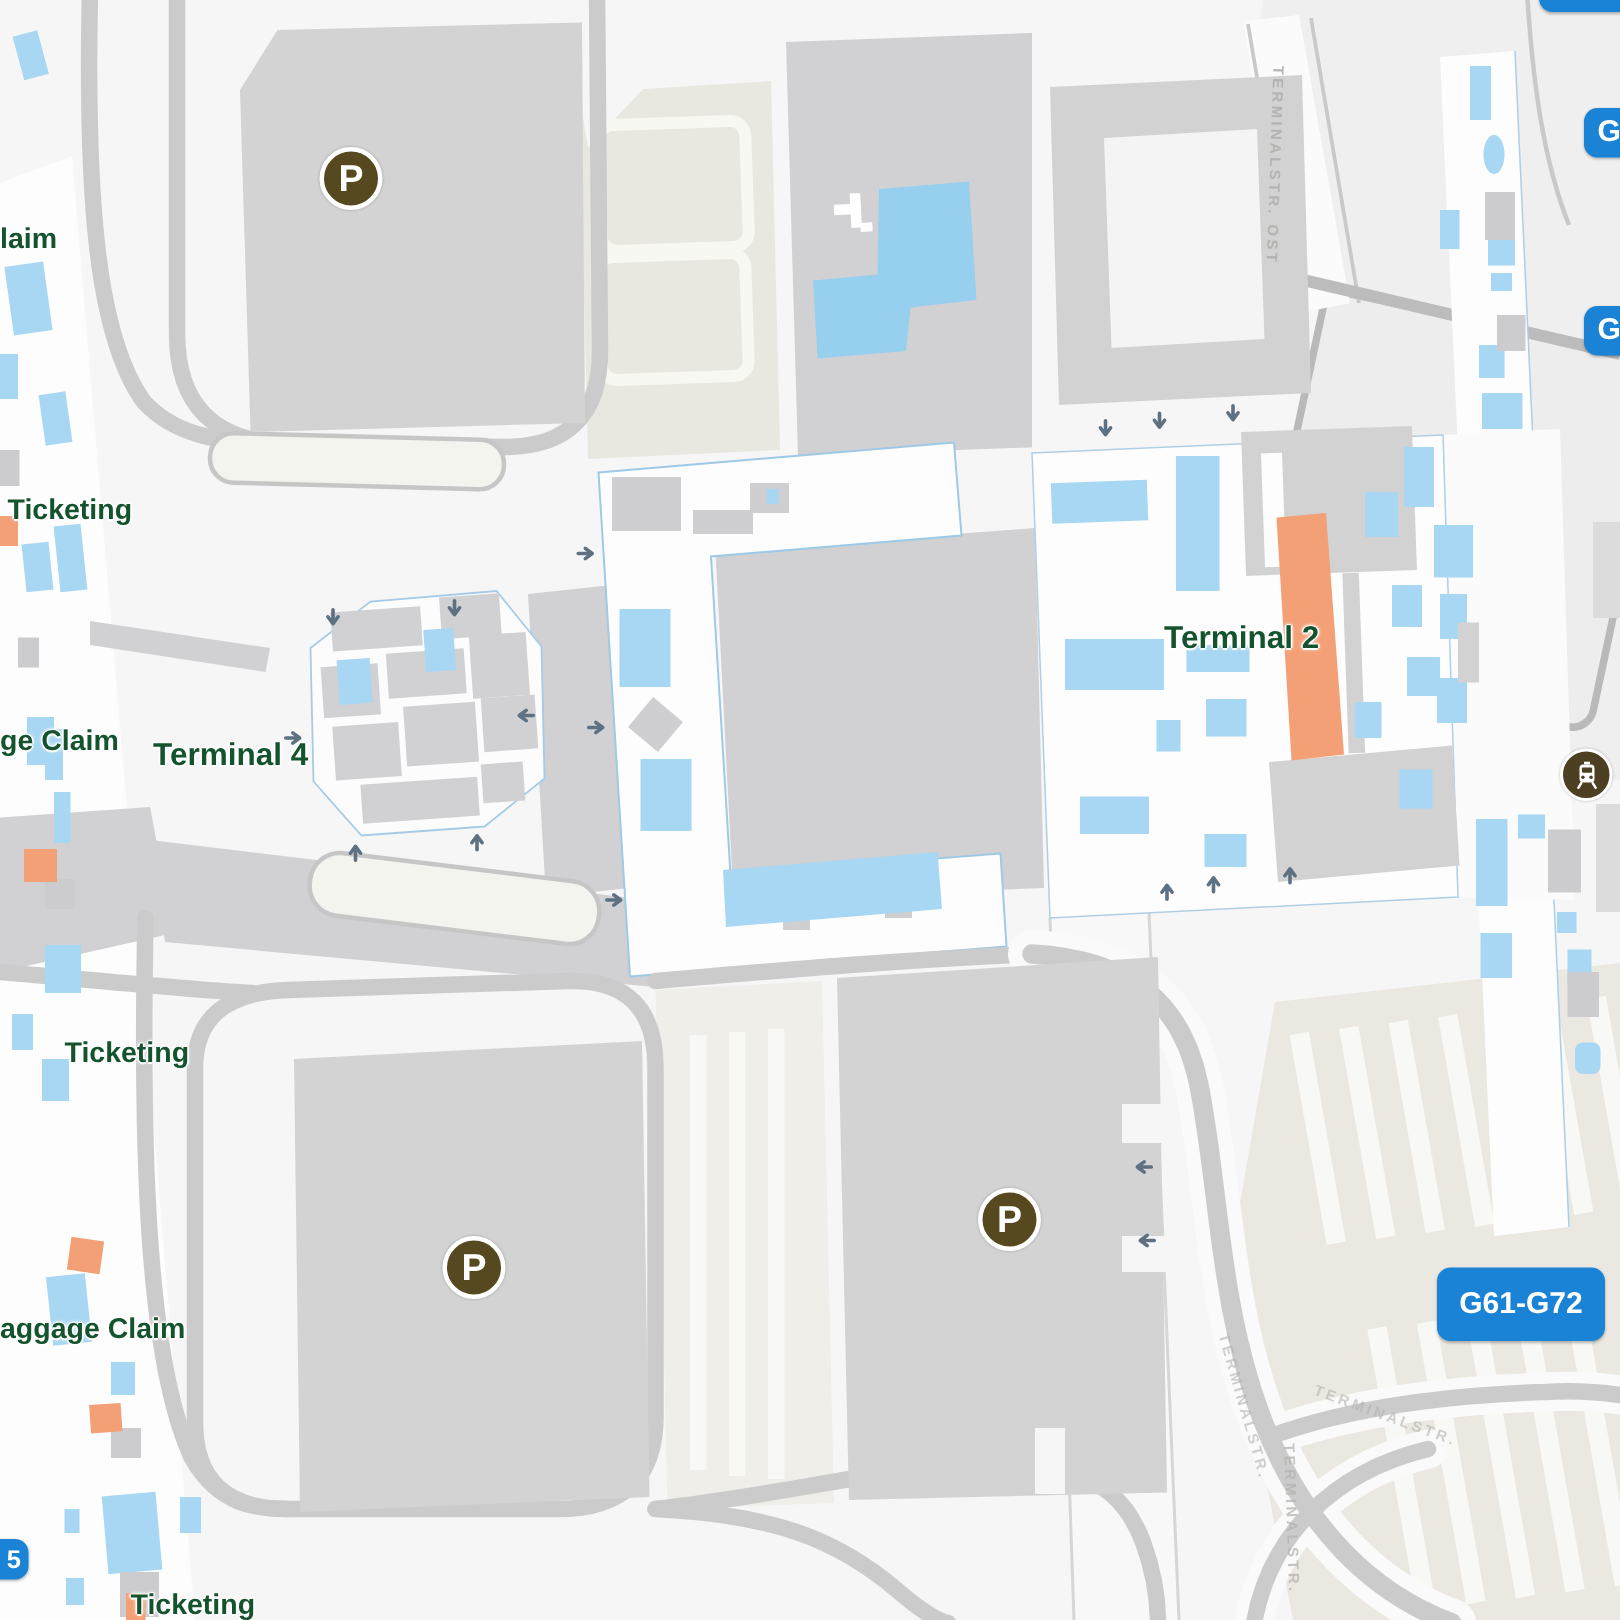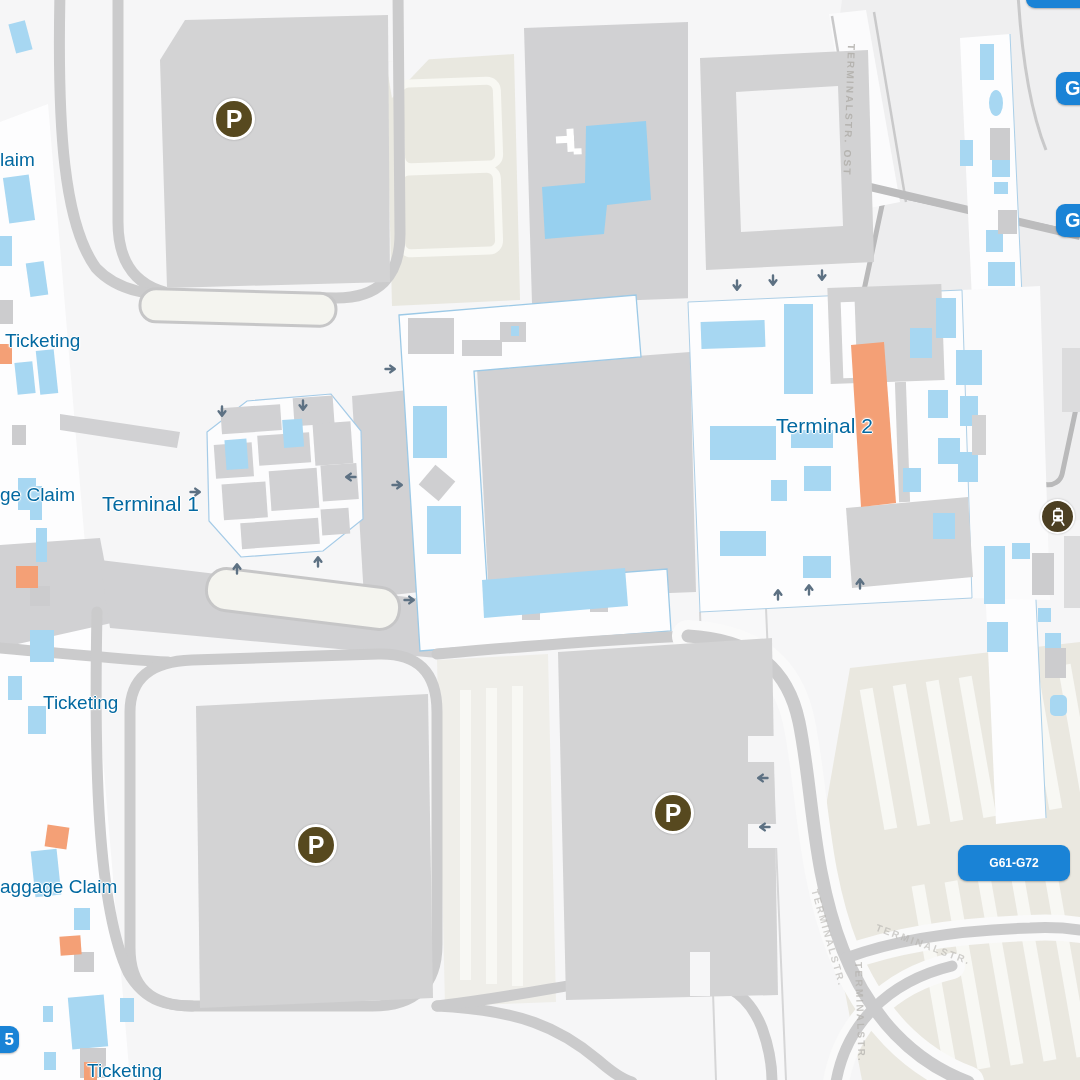--- a/index.html
+++ b/index.html
@@ -1,19 +1,19 @@
 <!DOCTYPE html>
 <html style="--badge-blue: #1a83d6; --area-blue: #a7d7f2; --accent-orange: #f4a076; --building-gray: #d2d2d3; --road-gray: #cbcbcc; --parking-icon-brown: #57491f; --transit-icon-brown: #4c3f22;"><head>
 <meta charset="utf-8">
 <style>
   html,body{margin:0;padding:0;background:#f6f6f7;}
   .stage{position:relative;width:1080px;height:1080px;overflow:hidden;background:#f6f6f7;
          font-family:"Liberation Sans",sans-serif;}
   .map-svg{position:absolute;left:0;top:0;}
-  .map-label{position:absolute;font-weight:400;color:#0369a1;white-space:nowrap;
+  .map-label{position:absolute;font-weight:700;color:#14532d;white-space:nowrap;
     text-shadow:0 1px 0 #fff,0 -1px 0 #fff,1px 0 0 #fff,-1px 0 0 #fff,0 0 3px #fff,0 0 3px #fff;}
   .street-label{position:absolute;font-weight:700;color:#b4b2ae;letter-spacing:2.2px;
     font-size:10px;transform-origin:0 0;white-space:nowrap;opacity:.95;}
   .gate-badge{position:absolute;background:var(--badge-blue,#1a83d6);color:#fff;font-weight:700;
     border-radius:9px;display:flex;align-items:center;box-shadow:0 1px 2px rgba(0,0,0,.28);}
   .gate-badge.center{justify-content:center;}
   .gate-badge.left{justify-content:flex-start;padding-left:9px;}
   .gate-badge.right{justify-content:flex-end;padding-right:5px;}
   .poi-parking{position:absolute;width:36px;height:36px;border-radius:50%;
     background:var(--parking-icon-brown,#57491f);border:3.5px solid #fff;
@@ -289,35 +289,35 @@
     <use href="#arr" transform="translate(350,477) rotate(90)"></use>
     <use href="#arr" transform="translate(762,778) rotate(90)"></use>
     <use href="#arr" transform="translate(764,827) rotate(90)"></use>
     <use href="#arr" transform="translate(196,492) rotate(-90)"></use>
     <use href="#arr" transform="translate(391,369) rotate(-90)"></use>
     <use href="#arr" transform="translate(398,485) rotate(-90)"></use>
     <use href="#arr" transform="translate(410,600) rotate(-90)"></use>
   </g>
 </svg>
 
-<div class="map-label" style="left:102px;top:492px;font-size:21px">Terminal 1</div>
+<div class="map-label" style="left:102px;top:492px;font-size:21px">Terminal 4</div>
 <div class="map-label" style="left:776px;top:414px;font-size:21px">Terminal 2</div>
 <div class="map-label" style="left:0px;top:149px;font-size:19px">laim</div>
 <div class="map-label" style="left:5px;top:330px;font-size:19px">Ticketing</div>
 <div class="map-label" style="left:0px;top:484px;font-size:19px">ge Claim</div>
 <div class="map-label" style="left:43px;top:692px;font-size:19px">Ticketing</div>
 <div class="map-label" style="left:0px;top:876px;font-size:19px">aggage Claim</div>
 <div class="map-label" style="left:87px;top:1060px;font-size:19px">Ticketing</div>
 
 <div class="street-label" style="left:857px;top:44px;transform:rotate(92deg)">TERMINALSTR. OST</div>
 <div class="street-label" style="left:864px;top:962px;transform:rotate(88deg);opacity:.75">TERMINALSTR.</div>
 <div class="street-label" style="left:820px;top:888px;transform:rotate(74deg);opacity:.6">TERMINALSTR.</div>
 <div class="street-label" style="left:878px;top:922px;transform:rotate(20deg);opacity:.6">TERMINALSTR.</div>
 
-<div class="gate-badge center" style="left:958px;top:845px;width:112px;height:36px;font-size:12px">G61-G72</div>
+<div class="gate-badge center" style="left:958px;top:845px;width:112px;height:49px;font-size:20px">G61-G72</div>
 <div class="gate-badge left" style="left:1056px;top:72px;width:70px;height:33px;font-size:20px">G</div>
 <div class="gate-badge left" style="left:1056px;top:204px;width:70px;height:33px;font-size:20px">G</div>
 <div class="gate-badge center" style="left:1026px;top:-25px;width:84px;height:33px"></div>
 <div class="gate-badge right" style="left:-30px;top:1026px;width:44px;height:27px;font-size:17px">5</div>
 
 <div class="poi-parking" style="left:213px;top:98px">
   <span>P</span>
 </div>
 <div class="poi-parking" style="left:295px;top:824px">
   <span>P</span>

